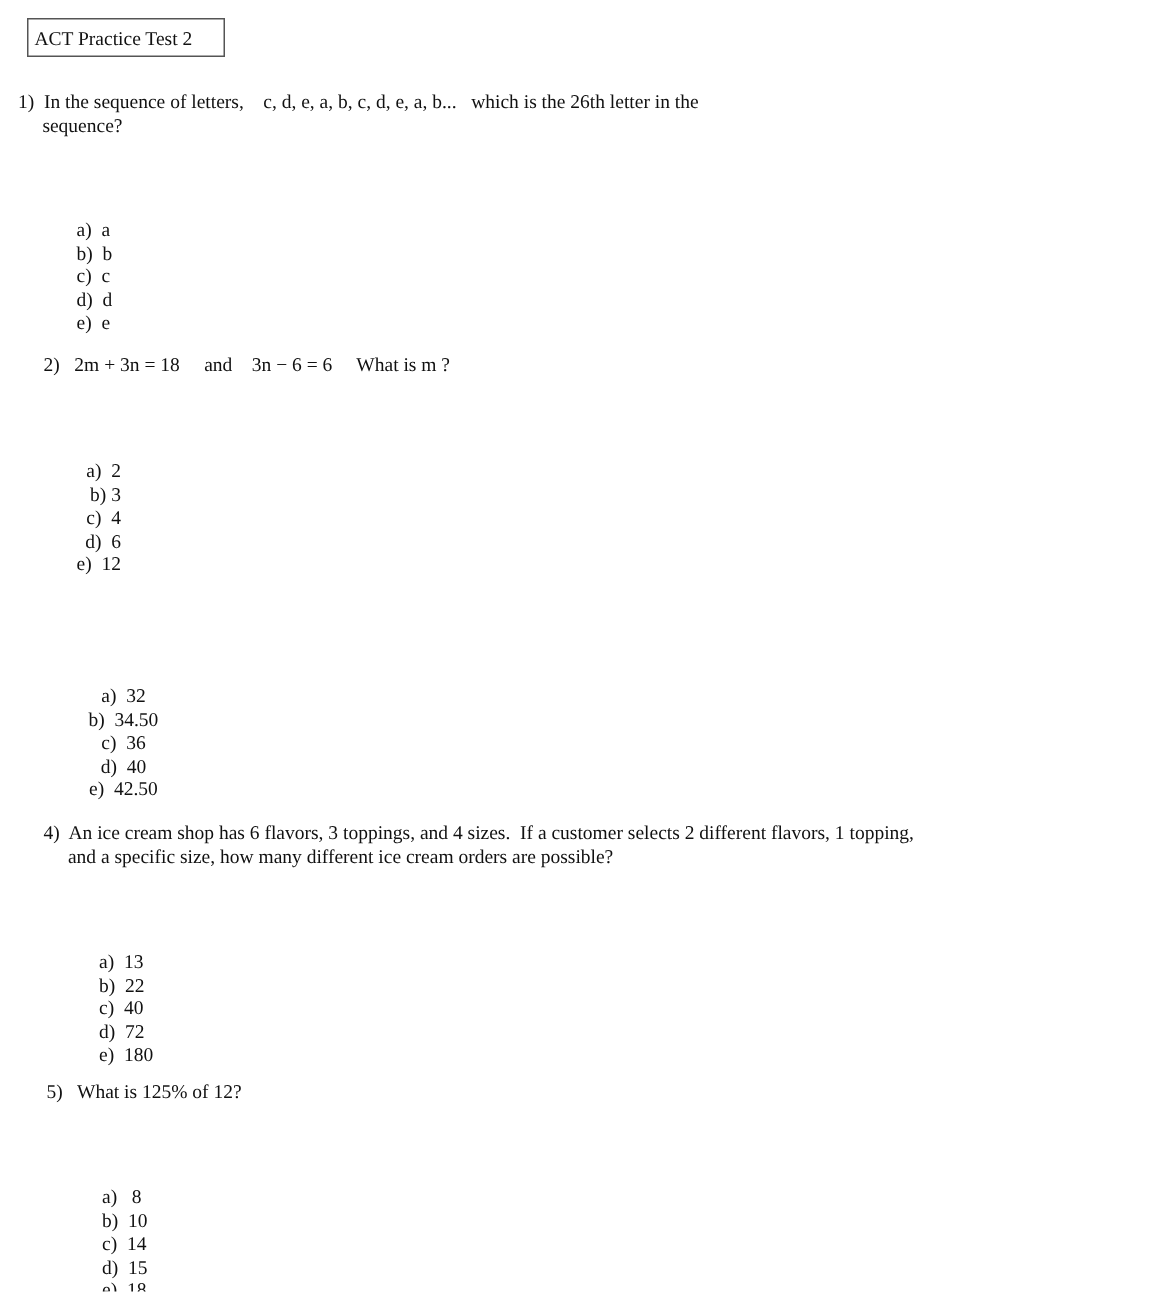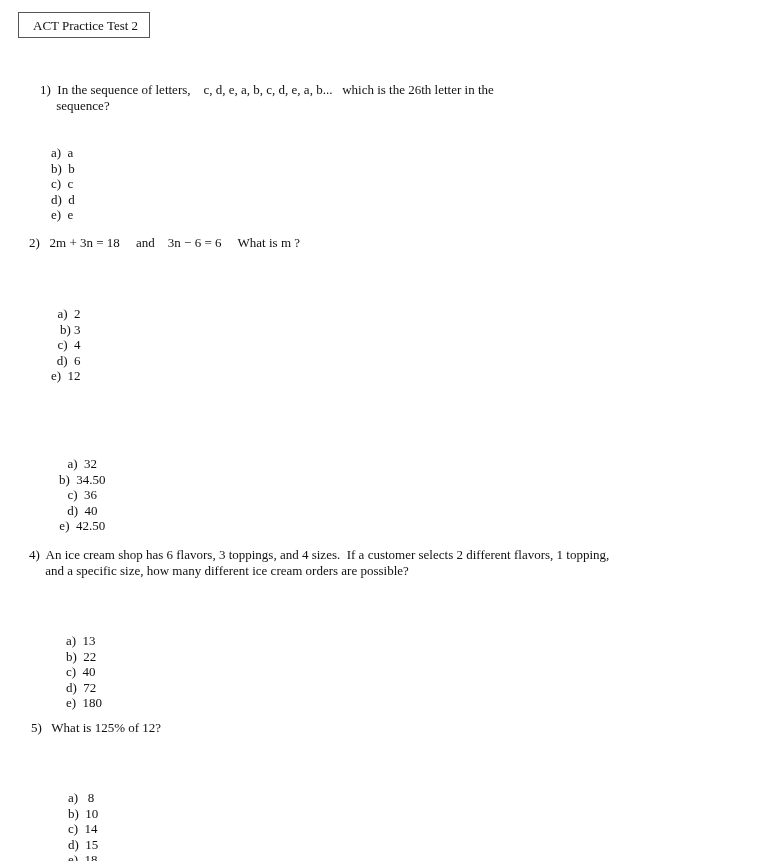--- a/index.html
+++ b/index.html
@@ -5,33 +5,33 @@
   html, body { margin: 0; padding: 0; background: #ffffff; }
   body {
     width: 768px; height: 861px; position: relative; overflow: hidden;
     font-family: "Liberation Serif", "DejaVu Serif", serif;
     color: #111; font-size: 13px; line-height: 15.5px;
   }
   .title-box {
     position: absolute; left: 18px; top: 12px;
     width: 132px; height: 26px;
     border: 1px solid #555; box-sizing: border-box;
-    padding: 5px 0 0 14px; font-size: 13px;
+    padding: 5px 0 0 4px; font-size: 13px;
   }
   .q { position: absolute; }
   .qtext { white-space: pre; }
   .choices { position: absolute; margin-top: 39px; }
   .choice { white-space: pre; height: 15.6px; }
 </style>
 </head>
 <body>
 
 <div class="title-box">ACT Practice Test 2</div>
 
-<div class="q" style="left:40px; top:60px;margin-top:22px;">
+<div class="q" style="left:12px; top:60px;">
   <div class="qtext">1)  In the sequence of letters,    c, d, e, a, b, c, d, e, a, b...   which is the 26th letter in the</div>
   <div class="qtext">     sequence?</div>
 </div>
 <div class="choices" style="left:51px; top:106px;">
   <div class="choice">a)  a</div>
   <div class="choice">b)  b</div>
   <div class="choice">c)  c</div>
   <div class="choice">d)  d</div>
   <div class="choice">e)  e</div>
 </div>

